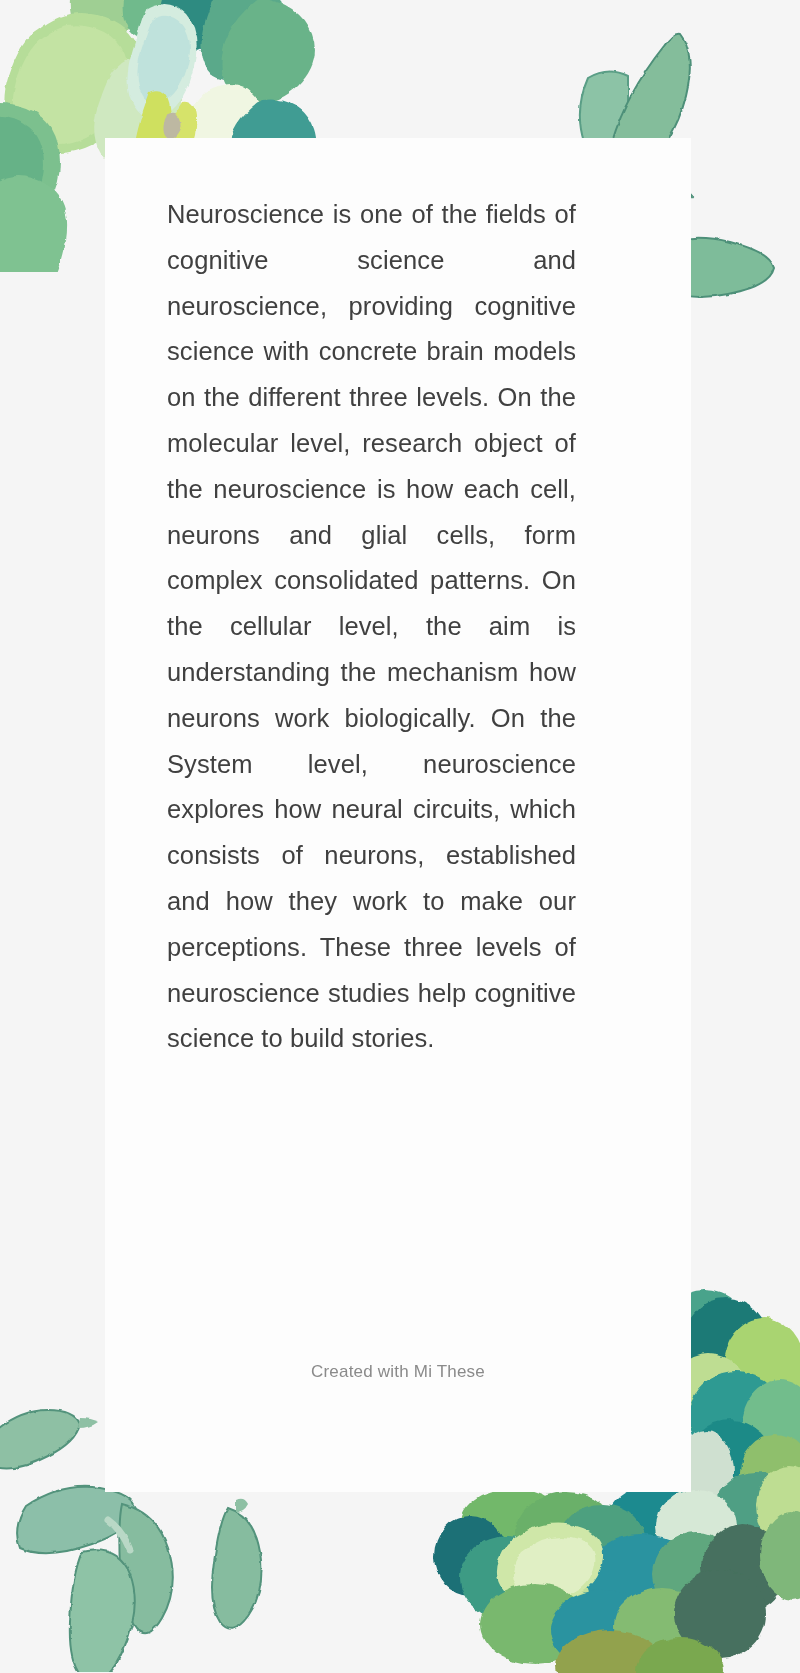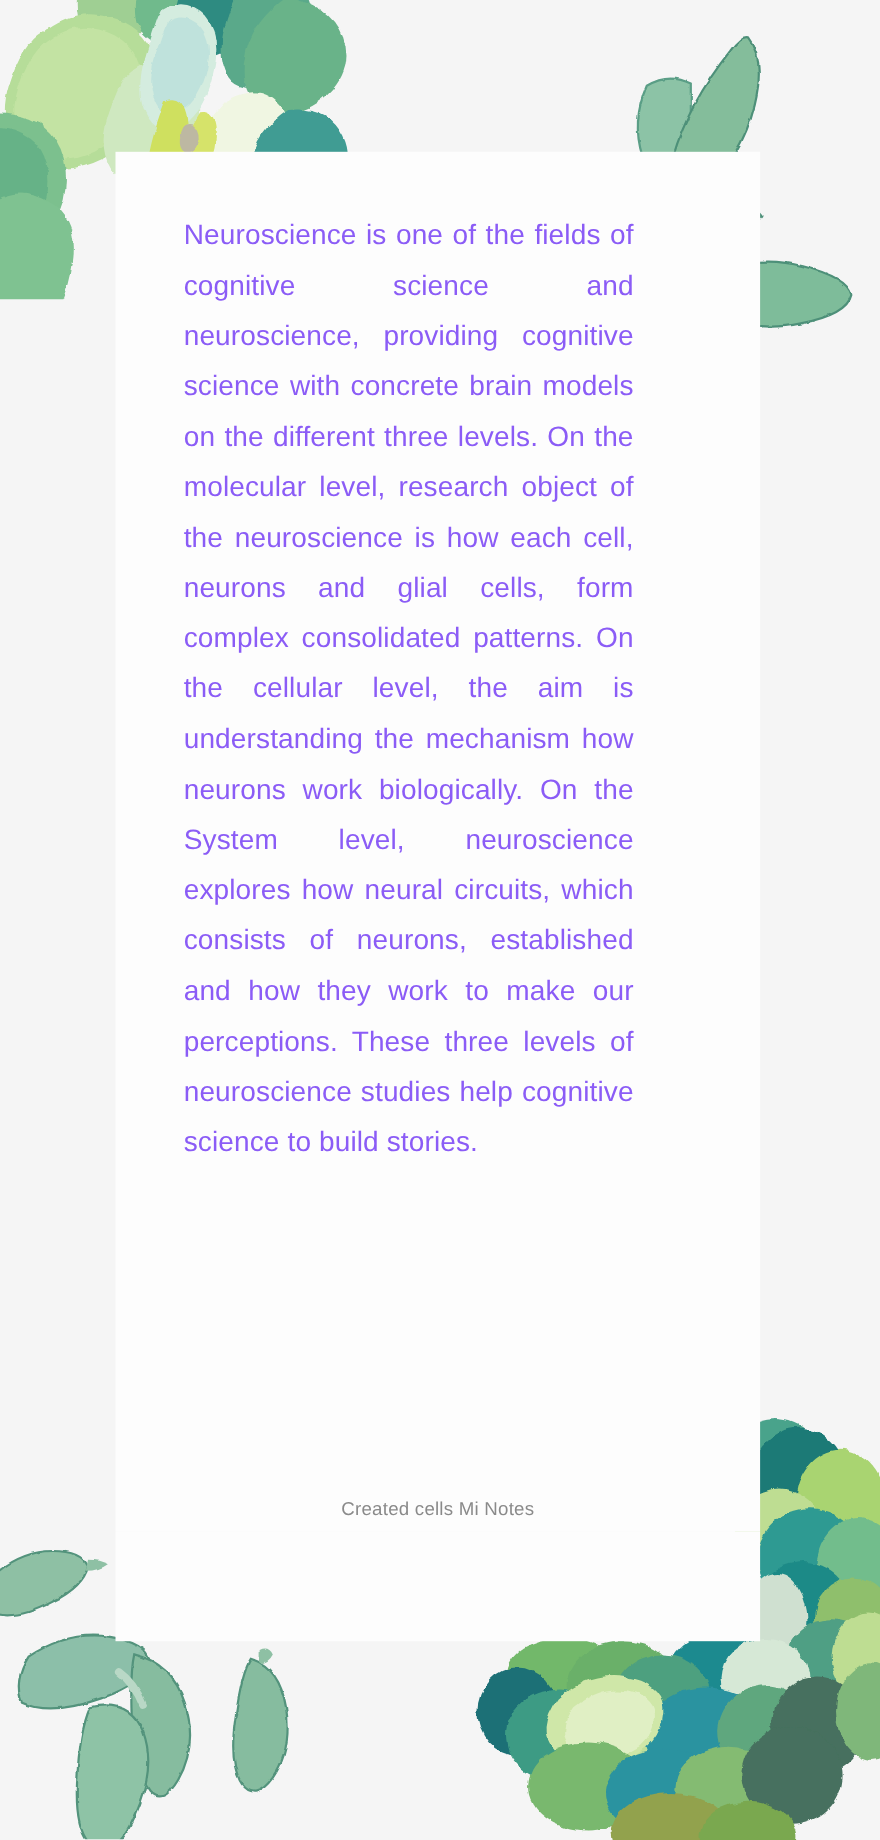--- a/index.html
+++ b/index.html
@@ -92,21 +92,21 @@
     top: 192px;
     width: 409px;
     z-index: 3;
   }
 
   #note-text {
     margin: 0;
     font-family: "Liberation Sans", sans-serif;
     font-size: 25.5px;
     line-height: 45.8px;
-    color: #8b5cf6;
+    color: #404040;
     text-align: justify;
     text-justify: inter-word;
     letter-spacing: 0.1px;
     word-spacing: 0px;
   }
 
   #note-footer {
     position: absolute;
     left: 105px;
     top: 1362px;
@@ -270,16 +270,16 @@
   </div>
 
   <div id="note-card"></div>
   <div id="note-card-foot"></div>
 
   <div id="note-body">
     <p id="note-text">Neuroscience is one of the fields of cognitive science and neuroscience, providing cognitive science with concrete brain models on the different three levels. On the molecular level, research object of the neuroscience is how each cell, neurons and glial cells, form complex consolidated patterns. On the cellular level, the aim is understanding the mechanism how neurons work biologically. On the System level, neuroscience explores how neural circuits, which consists of neurons, established and how they work to make our perceptions. These three levels of neuroscience studies help cognitive science to build stories.</p>
   </div>
 
   <div id="note-footer">
-    <span id="note-footer-label">Created cells Mi Notes</span>
+    <span id="note-footer-label">Created with Mi These</span>
   </div>
 
 </div>
 
 </body></html>

